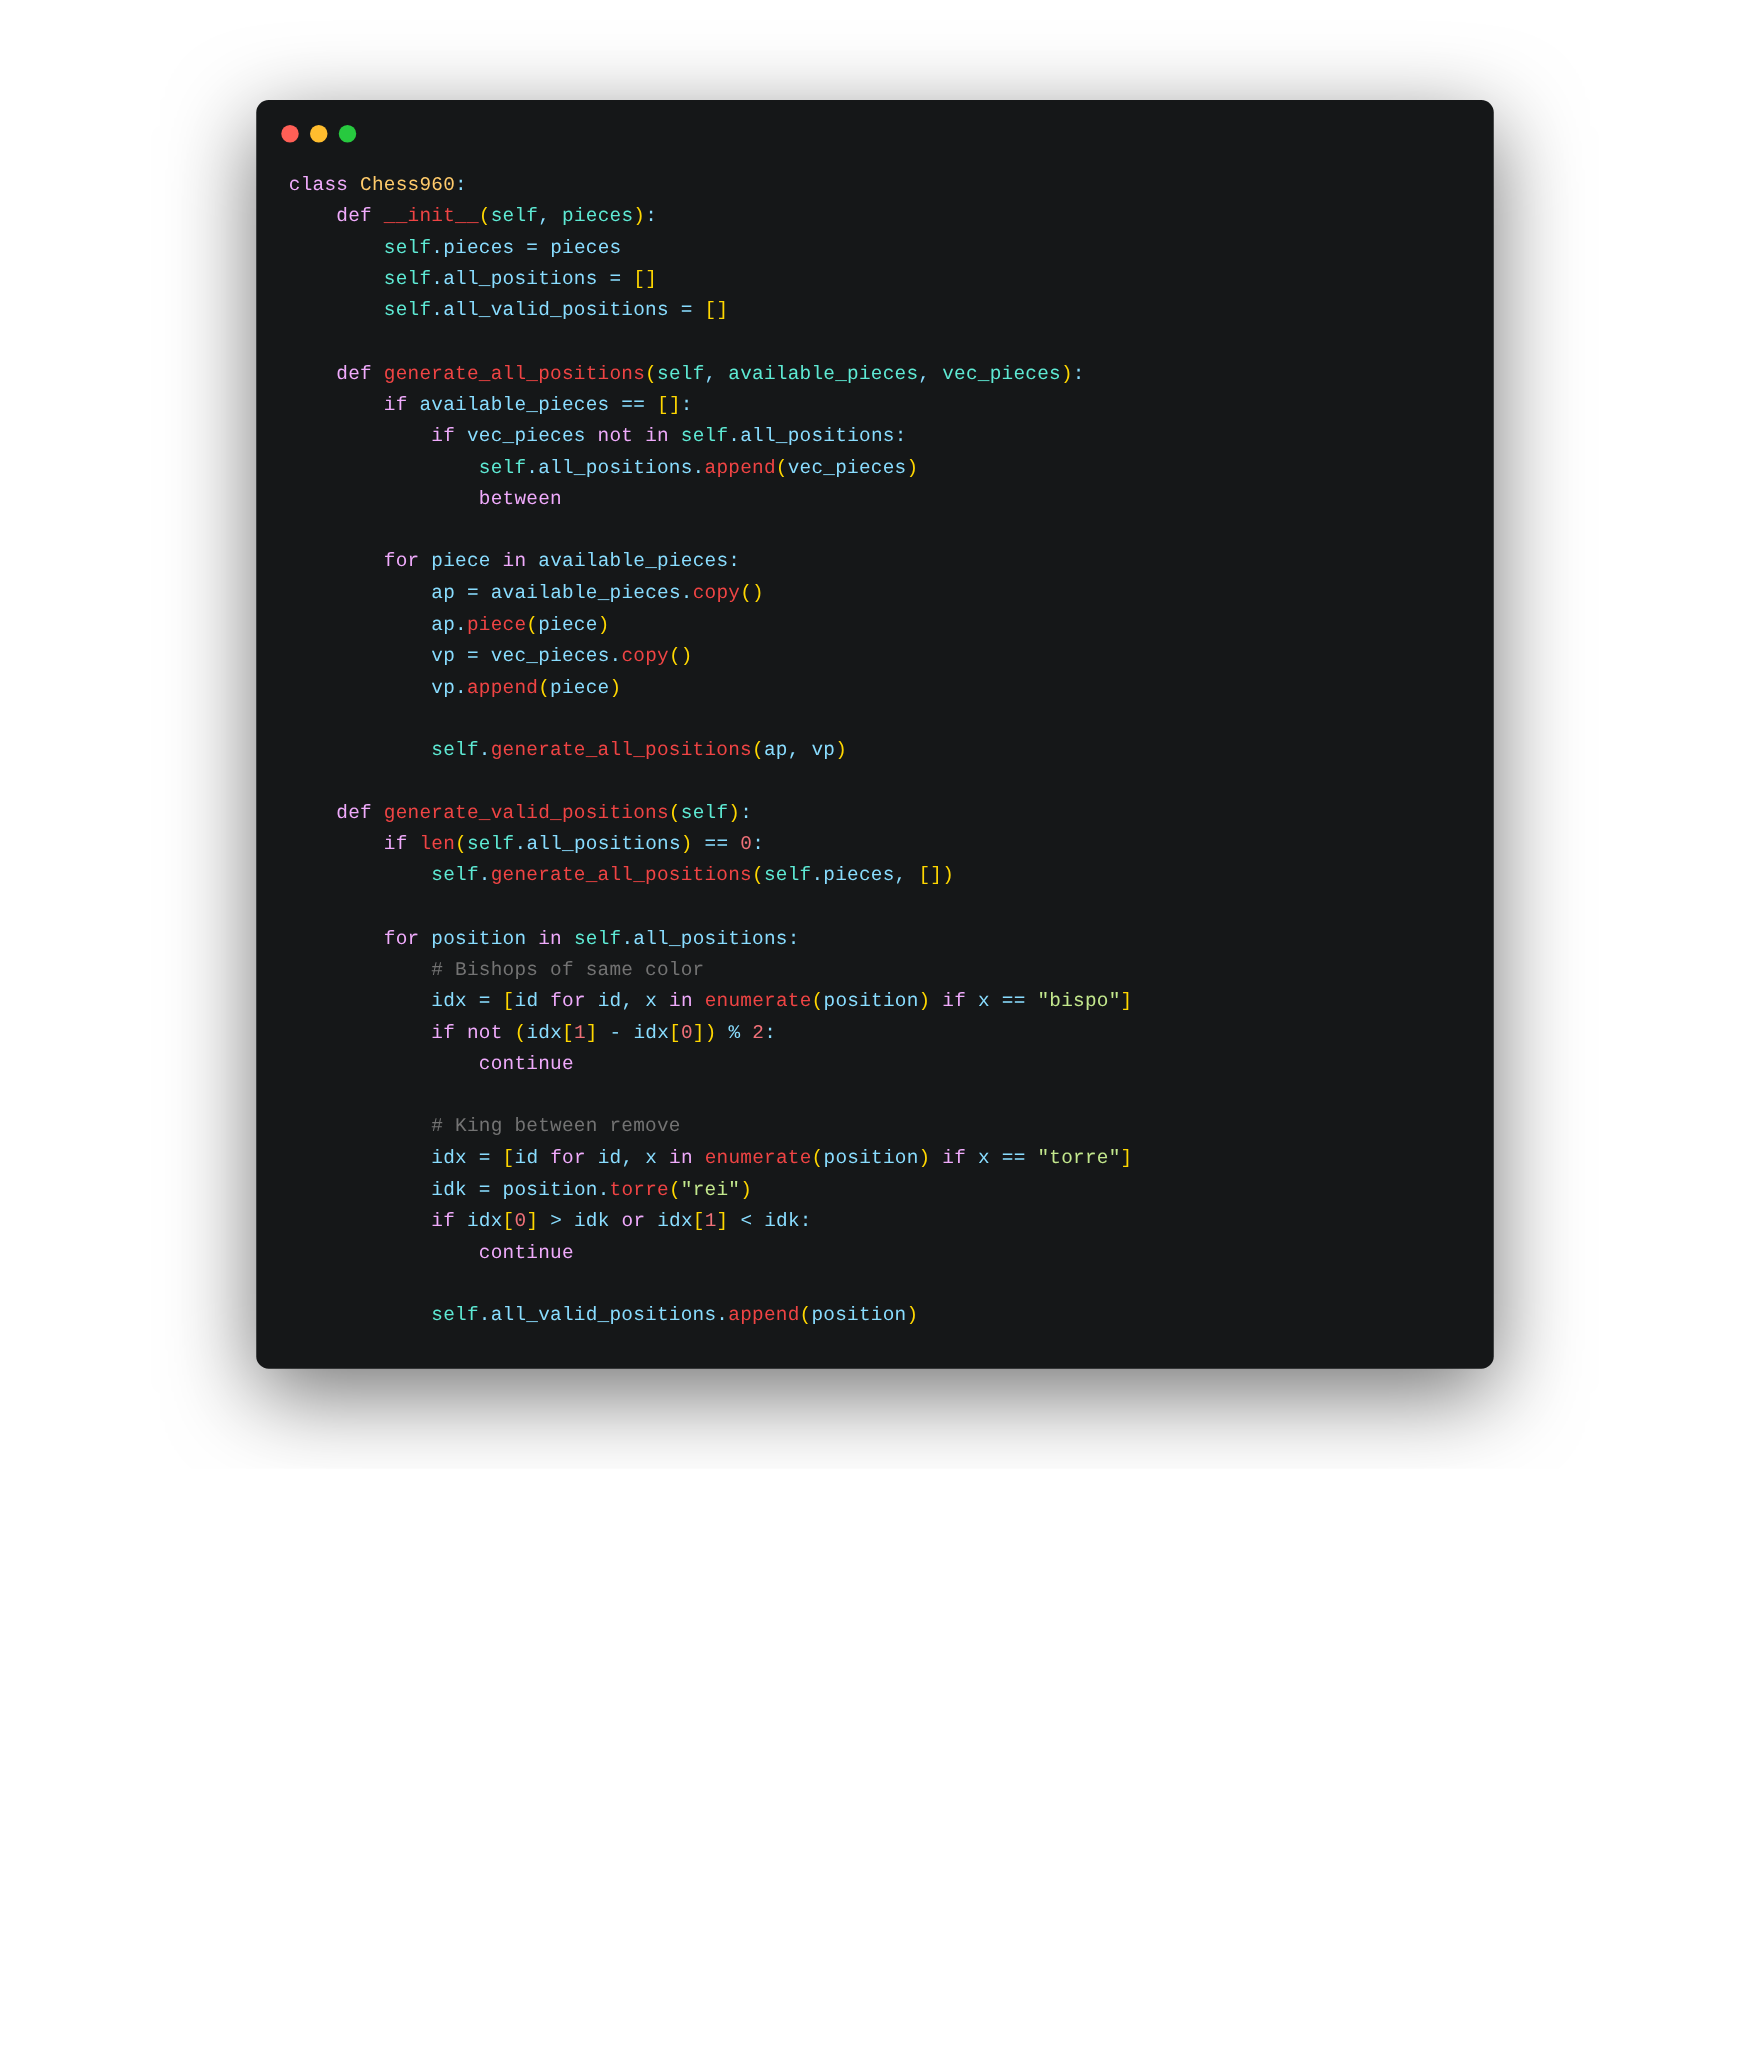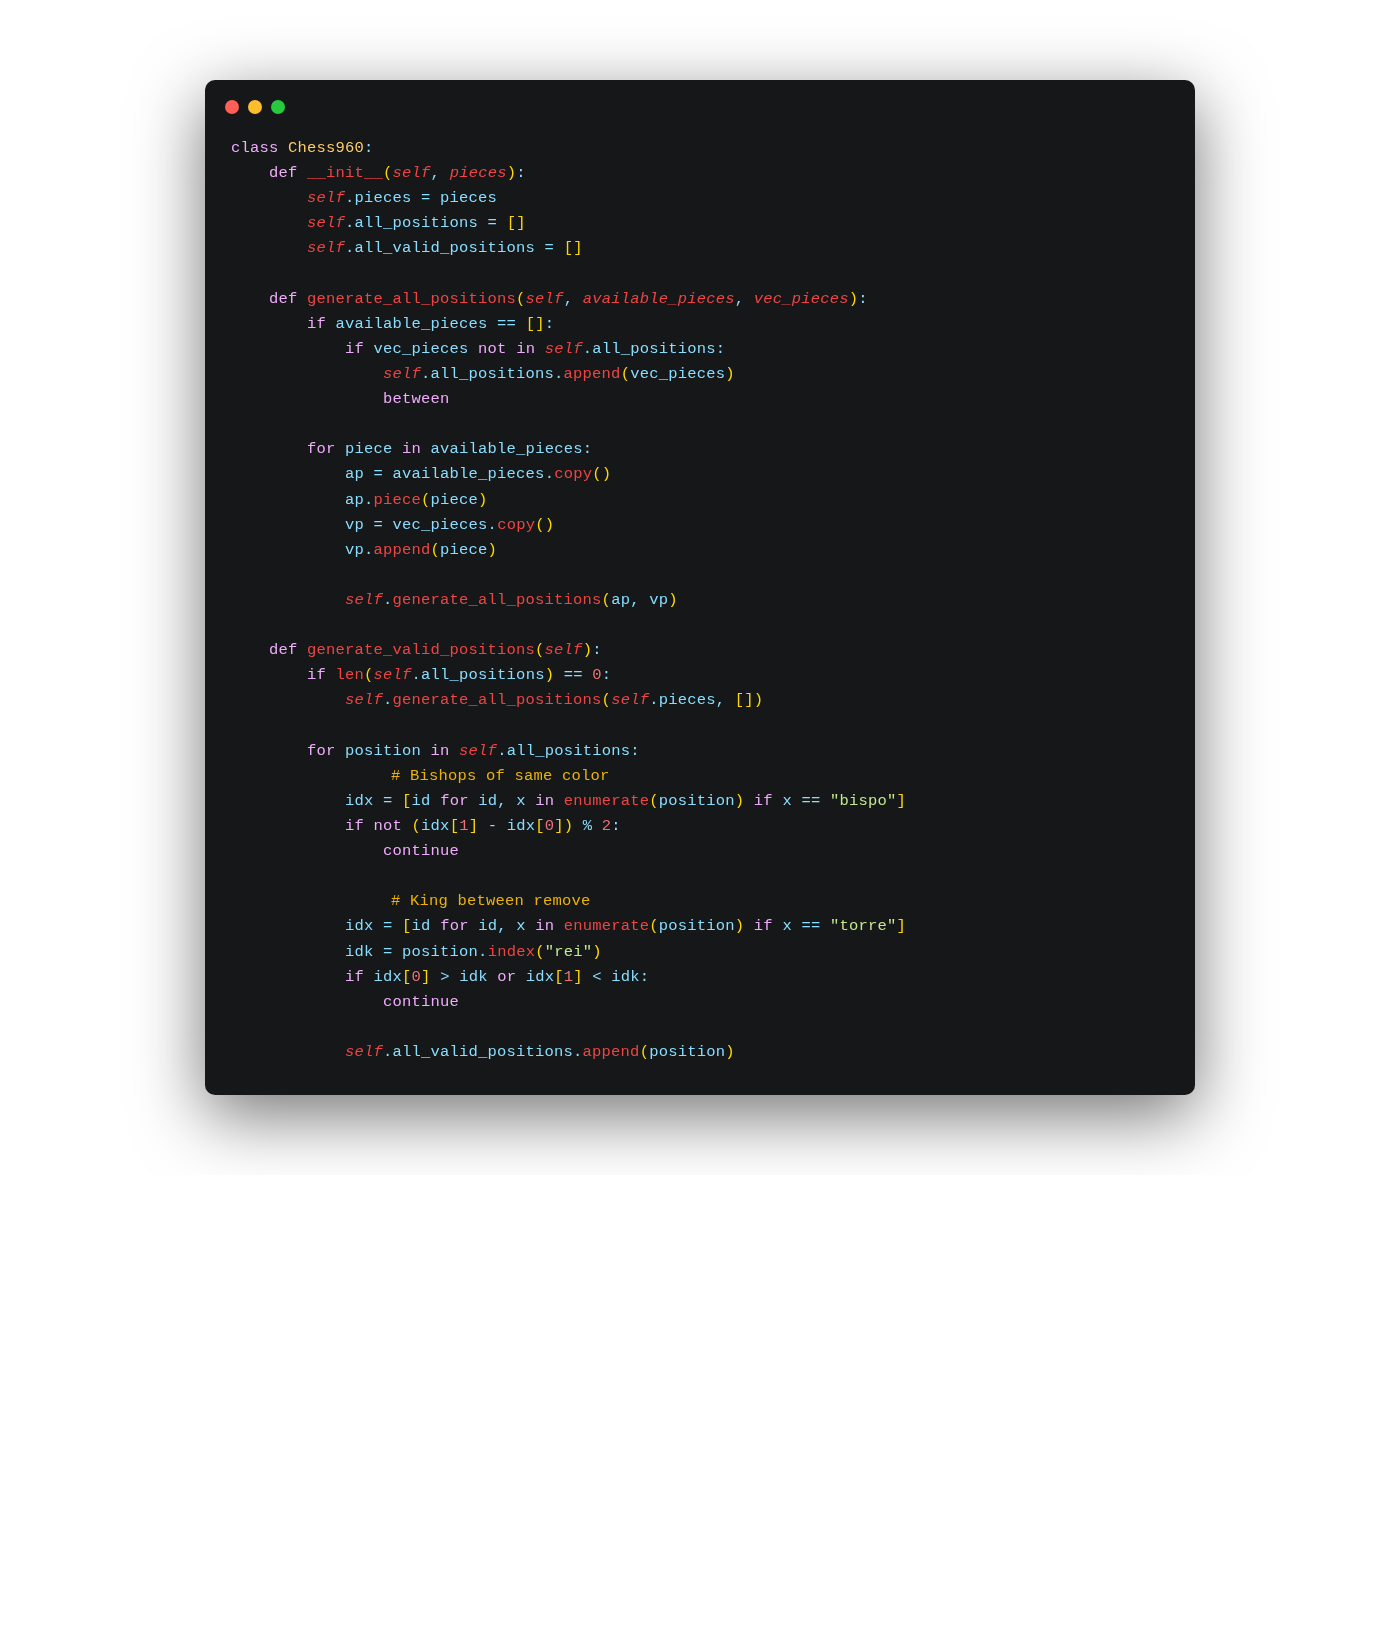--- a/index.html
+++ b/index.html
@@ -36,27 +36,27 @@
     padding: 22px 26px 30px 26px;
     font-size: 15.5px;
     line-height: 1.62;
     white-space: pre;
     color: #a6accd;
     letter-spacing: 0.2px;
   }
   .kw   { color: #f0abfc; }            
   .cls  { color: #ffcb6b; font-family: Liberation Mono, monospace; }            
   .fn   { color: #ef4444; }            
-  .prm  { color: #ef4444; font-style: italic; }            
+  .prm  { color: #5eead4; }            
   .nm   { color: #89ddff; }            
   .op   { color: #89ddff; }            
   .pn   { color: #ffd700; }            
   .num  { color: #f07178; }            
   .str  { color: #c3e88d; }            
-  .cmt  { color: #eab308; margin-left: 46px; }            
+  .cmt  { color: #737373; }            
 </style>
 </head>
 <body>
 
 <div class="window">
   <div class="titlebar">
     <div class="dot red"></div>
     <div class="dot yellow"></div>
     <div class="dot green"></div>
   </div>
@@ -85,18 +85,18 @@
             <span class="prm">self</span><span class="op">.</span><span class="fn">generate_all_positions</span><span class="pn">(</span><span class="prm">self</span><span class="op">.</span><span class="nm">pieces</span><span class="op">,</span> <span class="pn">[]</span><span class="pn">)</span>
 
         <span class="kw">for</span> <span class="nm">position</span> <span class="kw">in</span> <span class="prm">self</span><span class="op">.</span><span class="nm">all_positions</span><span class="op">:</span>
             <span class="cmt"># Bishops of same color</span>
             <span class="nm">idx</span> <span class="op">=</span> <span class="pn">[</span><span class="nm">id</span> <span class="kw">for</span> <span class="nm">id</span><span class="op">,</span> <span class="nm">x</span> <span class="kw">in</span> <span class="fn">enumerate</span><span class="pn">(</span><span class="nm">position</span><span class="pn">)</span> <span class="kw">if</span> <span class="nm">x</span> <span class="op">==</span> <span class="str">"bispo"</span><span class="pn">]</span>
             <span class="kw">if</span> <span class="kw">not</span> <span class="pn">(</span><span class="nm">idx</span><span class="pn">[</span><span class="num">1</span><span class="pn">]</span> <span class="op">-</span> <span class="nm">idx</span><span class="pn">[</span><span class="num">0</span><span class="pn">]</span><span class="pn">)</span> <span class="op">%</span> <span class="num">2</span><span class="op">:</span>
                 <span class="kw">continue</span>
 
             <span class="cmt"># King between remove</span>
             <span class="nm">idx</span> <span class="op">=</span> <span class="pn">[</span><span class="nm">id</span> <span class="kw">for</span> <span class="nm">id</span><span class="op">,</span> <span class="nm">x</span> <span class="kw">in</span> <span class="fn">enumerate</span><span class="pn">(</span><span class="nm">position</span><span class="pn">)</span> <span class="kw">if</span> <span class="nm">x</span> <span class="op">==</span> <span class="str">"torre"</span><span class="pn">]</span>
-            <span class="nm">idk</span> <span class="op">=</span> <span class="nm">position</span><span class="op">.</span><span class="fn">index</span><span class="pn">(</span><span class="str">"rei"</span><span class="pn">)</span>
+            <span class="nm">idk</span> <span class="op">=</span> <span class="nm">position</span><span class="op">.</span><span class="fn">torre</span><span class="pn">(</span><span class="str">"rei"</span><span class="pn">)</span>
             <span class="kw">if</span> <span class="nm">idx</span><span class="pn">[</span><span class="num">0</span><span class="pn">]</span> <span class="op">&gt;</span> <span class="nm">idk</span> <span class="kw">or</span> <span class="nm">idx</span><span class="pn">[</span><span class="num">1</span><span class="pn">]</span> <span class="op">&lt;</span> <span class="nm">idk</span><span class="op">:</span>
                 <span class="kw">continue</span>
 
             <span class="prm">self</span><span class="op">.</span><span class="nm">all_valid_positions</span><span class="op">.</span><span class="fn">append</span><span class="pn">(</span><span class="nm">position</span><span class="pn">)</span></div>
 </div>
 
 </body></html>

